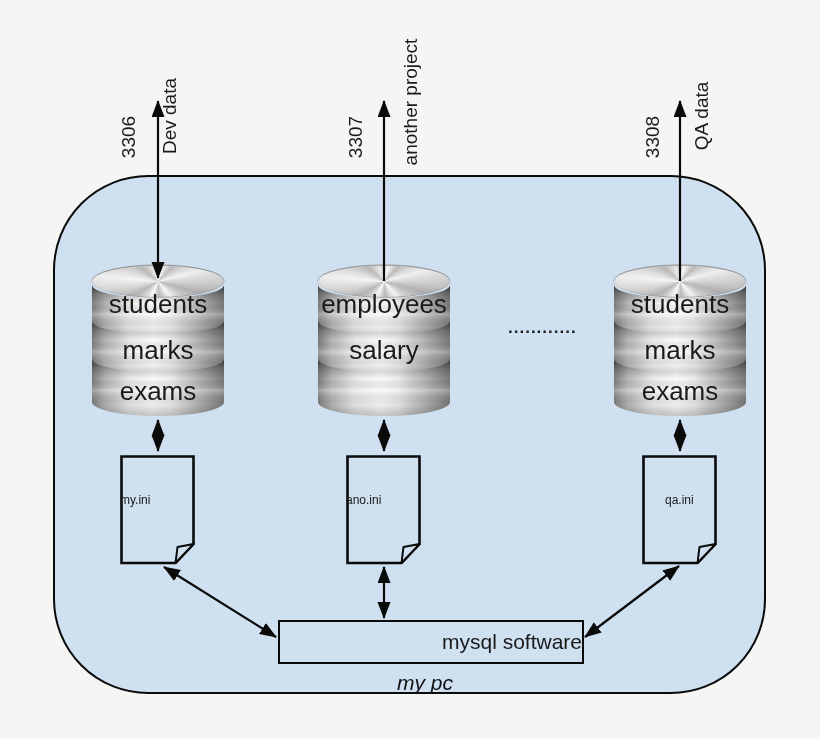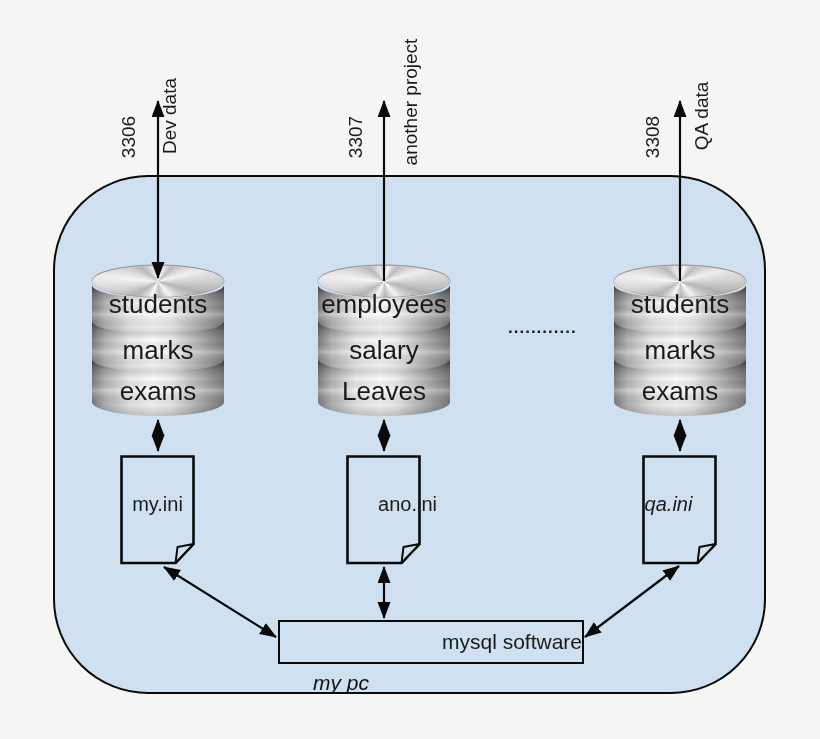--- a/index.html
+++ b/index.html
@@ -15,31 +15,31 @@
   .db-top-conic{position:absolute;left:1px;top:2px;width:132px;height:31px;border-radius:50%;
      opacity:.8;
      background:conic-gradient(from 0deg at 50% 50%,
        #cfcfcf 0deg,#ffffff 15deg,#b0b0b0 45deg,#f2f2f2 75deg,#a8a8a8 105deg,#fdfdfd 140deg,
        #b6b6b6 175deg,#ffffff 205deg,#acacac 240deg,#f5f5f5 275deg,#aeaeae 310deg,#eaeaea 340deg,#cfcfcf 360deg);}
   .db-label{position:absolute;width:134px;height:26px;line-height:26px;text-align:center;
             font-size:26px;color:#1a1a1a;}
 
   
   .doc{position:absolute;width:75px;height:110px;}
-  .doc-label{position:absolute;width:75px;text-align:center;font-size:20px;color:#1a1a1a;}
+  .doc-label{position:absolute;width:75px;text-align:left;font-size:12px;color:#1a1a1a;}
 
   
   .sw-box{position:absolute;left:278px;top:620px;width:306px;height:44px;box-sizing:border-box;
           border:2.4px solid #0a0a0a;text-align:right;line-height:40px;font-size:21px;color:#1a1a1a;}
 
   
   .rot{position:absolute;transform:translate(-50%,-50%) rotate(-90deg);white-space:nowrap;
        font-size:19px;color:#1a1a1a;}
 
-  .mypc-label{position:absolute;left:313px;top:671px;width:140px;text-align:left;
+  .mypc-label{position:absolute;left:313px;top:671px;width:140px;text-align:right;
               font-size:21px;font-style:italic;color:#111;}
 
   .dots{position:absolute;left:508px;top:318px;width:80px;font-size:17px;letter-spacing:1px;
         color:#1c1c1c;font-weight:bold;}
 
   svg.overlay{position:absolute;left:0;top:0;pointer-events:none;}
 </style>
 </head>
 <body>
 
@@ -117,21 +117,20 @@
     </svg>
     <div class="db-top-conic"></div>
   </div>
 
   <div class="db-label" style="left:91px;top:291px;">students</div>
   <div class="db-label" style="left:91px;top:337px;">marks</div>
   <div class="db-label" style="left:91px;top:378px;">exams</div>
 
   <div class="db-label" style="left:317px;top:291px;">employees</div>
   <div class="db-label" style="left:317px;top:337px;">salary</div>
-  <div class="db-label" style="left:317px;top:378px;">Leaves</div>
 
   <div class="db-label" style="left:613px;top:291px;">students</div>
   <div class="db-label" style="left:613px;top:337px;">marks</div>
   <div class="db-label" style="left:613px;top:378px;">exams</div>
 
   <div class="dots">............</div>
 
   <div class="doc" style="left:120px;top:455px;">
     <svg width="75" height="110" viewBox="0 0 75 110">
       <path d="M1.5 1.5 H73.5 V89 L55.5 108 H1.5 Z" fill="none" stroke="#0a0a0a" stroke-width="2.6"></path>
@@ -145,22 +144,22 @@
     </svg>
   </div>
   <div class="doc" style="left:642px;top:455px;">
     <svg width="75" height="110" viewBox="0 0 75 110">
       <path d="M1.5 1.5 H73.5 V89 L55.5 108 H1.5 Z" fill="none" stroke="#0a0a0a" stroke-width="2.6"></path>
       <path d="M73.5 89 L55.5 108 L57.5 92 Z" fill="#cfe0f1" stroke="#0a0a0a" stroke-width="2" stroke-linejoin="round"></path>
     </svg>
   </div>
 
   <div class="doc-label" style="left:120px;top:493px;">my.ini</div>
-  <div class="doc-label" style="left:346px;top:493px;padding-left:24px;">ano.ini</div>
-  <div class="doc-label" style="left:631px;top:493px;font-style:italic;">qa.ini</div>
+  <div class="doc-label" style="left:346px;top:493px;">ano.ini</div>
+  <div class="doc-label" style="left:665px;top:493px;">qa.ini</div>
 
   <div class="sw-box">mysql software</div>
 
   <div class="mypc-label">my pc</div>
 
   <div class="rot" style="left:129px;top:137px;">3306</div>
   <div class="rot" style="left:170px;top:116px;">Dev data</div>
   <div class="rot" style="left:356px;top:137px;">3307</div>
   <div class="rot" style="left:411px;top:102px;">another project</div>
   <div class="rot" style="left:653px;top:137px;">3308</div>

